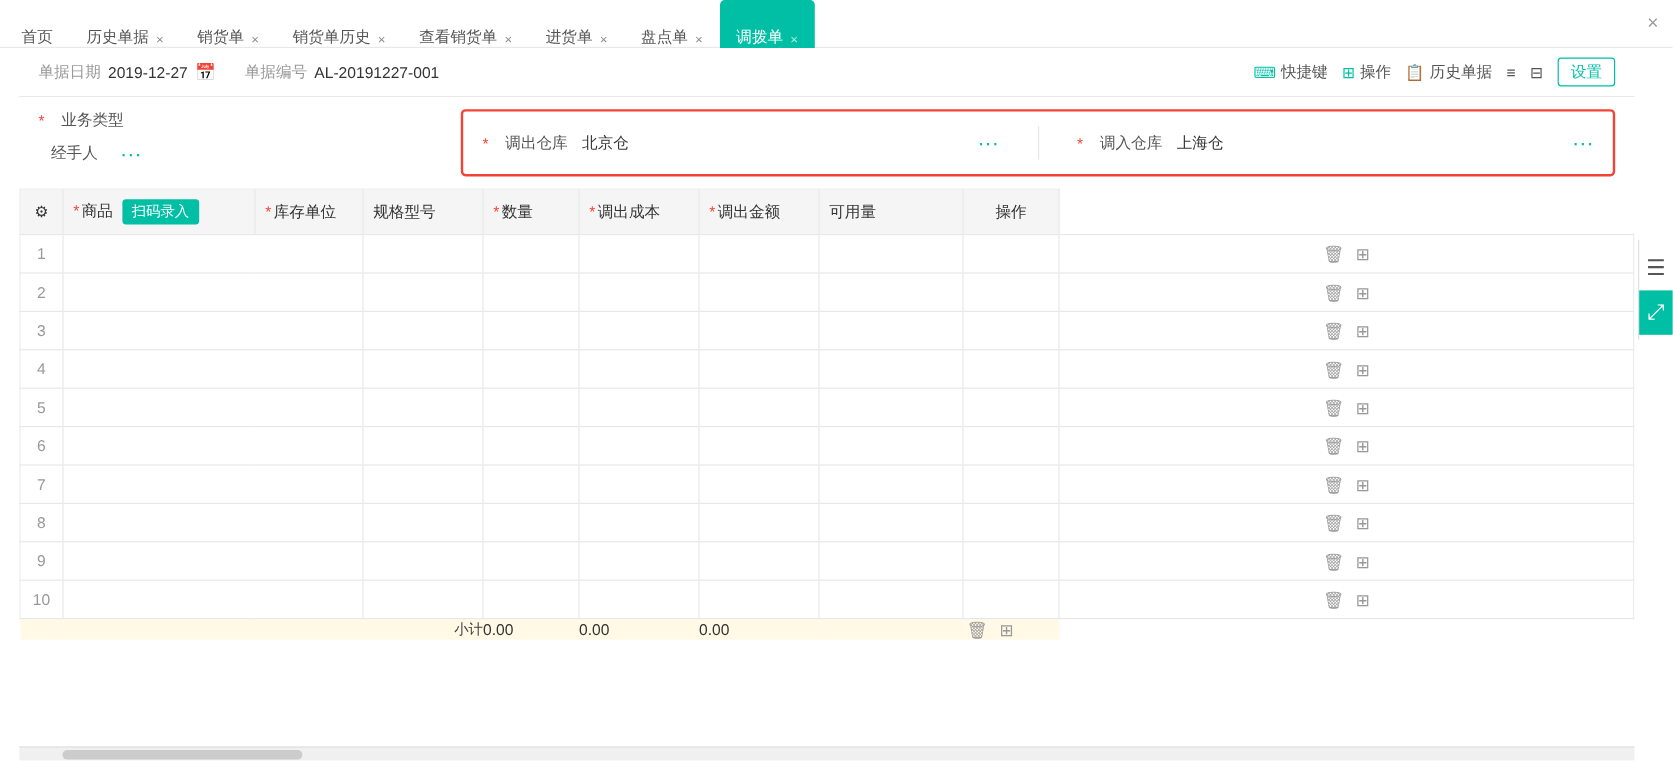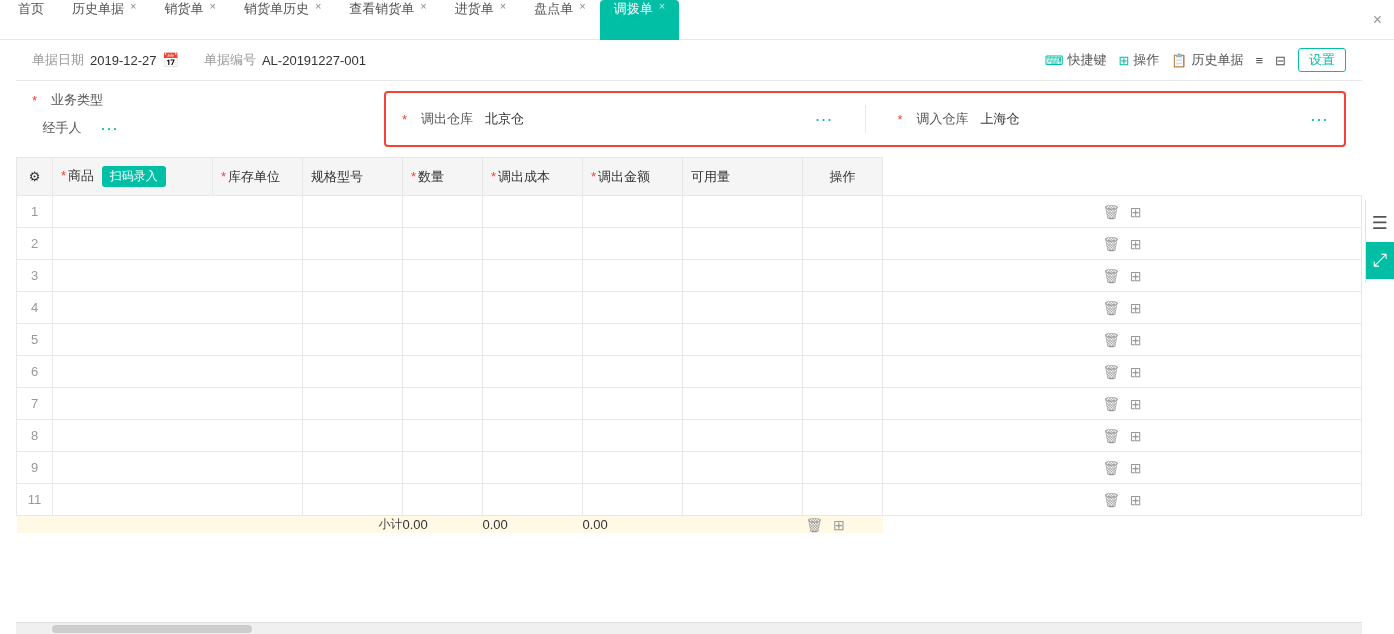--- a/index.html
+++ b/index.html
@@ -4,21 +4,21 @@
   <style>
     * { box-sizing: border-box; margin: 0; padding: 0; }
     body { font-family: "Microsoft YaHei", "PingFang SC", sans-serif; font-size: 13px; color: #333; background: #fff; overflow: hidden; }
 
     
     .tab-bar {
       display: flex; align-items: center; border-bottom: 1px solid #e8e8e8;
       background: #fff; height: 40px; padding: 0 4px;
     }
     .tab {
-      display: flex; align-items: flex-start; padding: 0 14px; height: 40px;
+      display: flex; align-items: flex-end; padding: 0 14px; height: 40px;
       cursor: pointer; white-space: nowrap; color: #555; font-size: 13px;
       border-right: none; position: relative;
     }
     .tab.active {
       background: #00bfa5; color: #fff; border-radius: 4px 4px 0 0;
     }
     .tab .close-btn {
       margin-left: 6px; font-size: 11px; cursor: pointer; color: inherit; opacity: 0.7;
     }
     .tab.active .close-btn { color: #fff; }
@@ -379,21 +379,21 @@
       <td></td>
       <td></td>
       <td></td>
       <td></td>
       <td class="col-actions">
         <span class="action-icon">🗑</span>
         <span class="action-icon">⊞</span>
       </td>
     </tr>
             <tr>
-      <td class="row-num">11</td>
+      <td class="row-num">10</td>
       <td colspan="2" style="cursor:pointer;"></td>
       <td></td>
       <td></td>
       <td></td>
       <td></td>
       <td></td>
       <td></td>
       <td class="col-actions">
         <span class="action-icon">🗑</span>
         <span class="action-icon">⊞</span>

